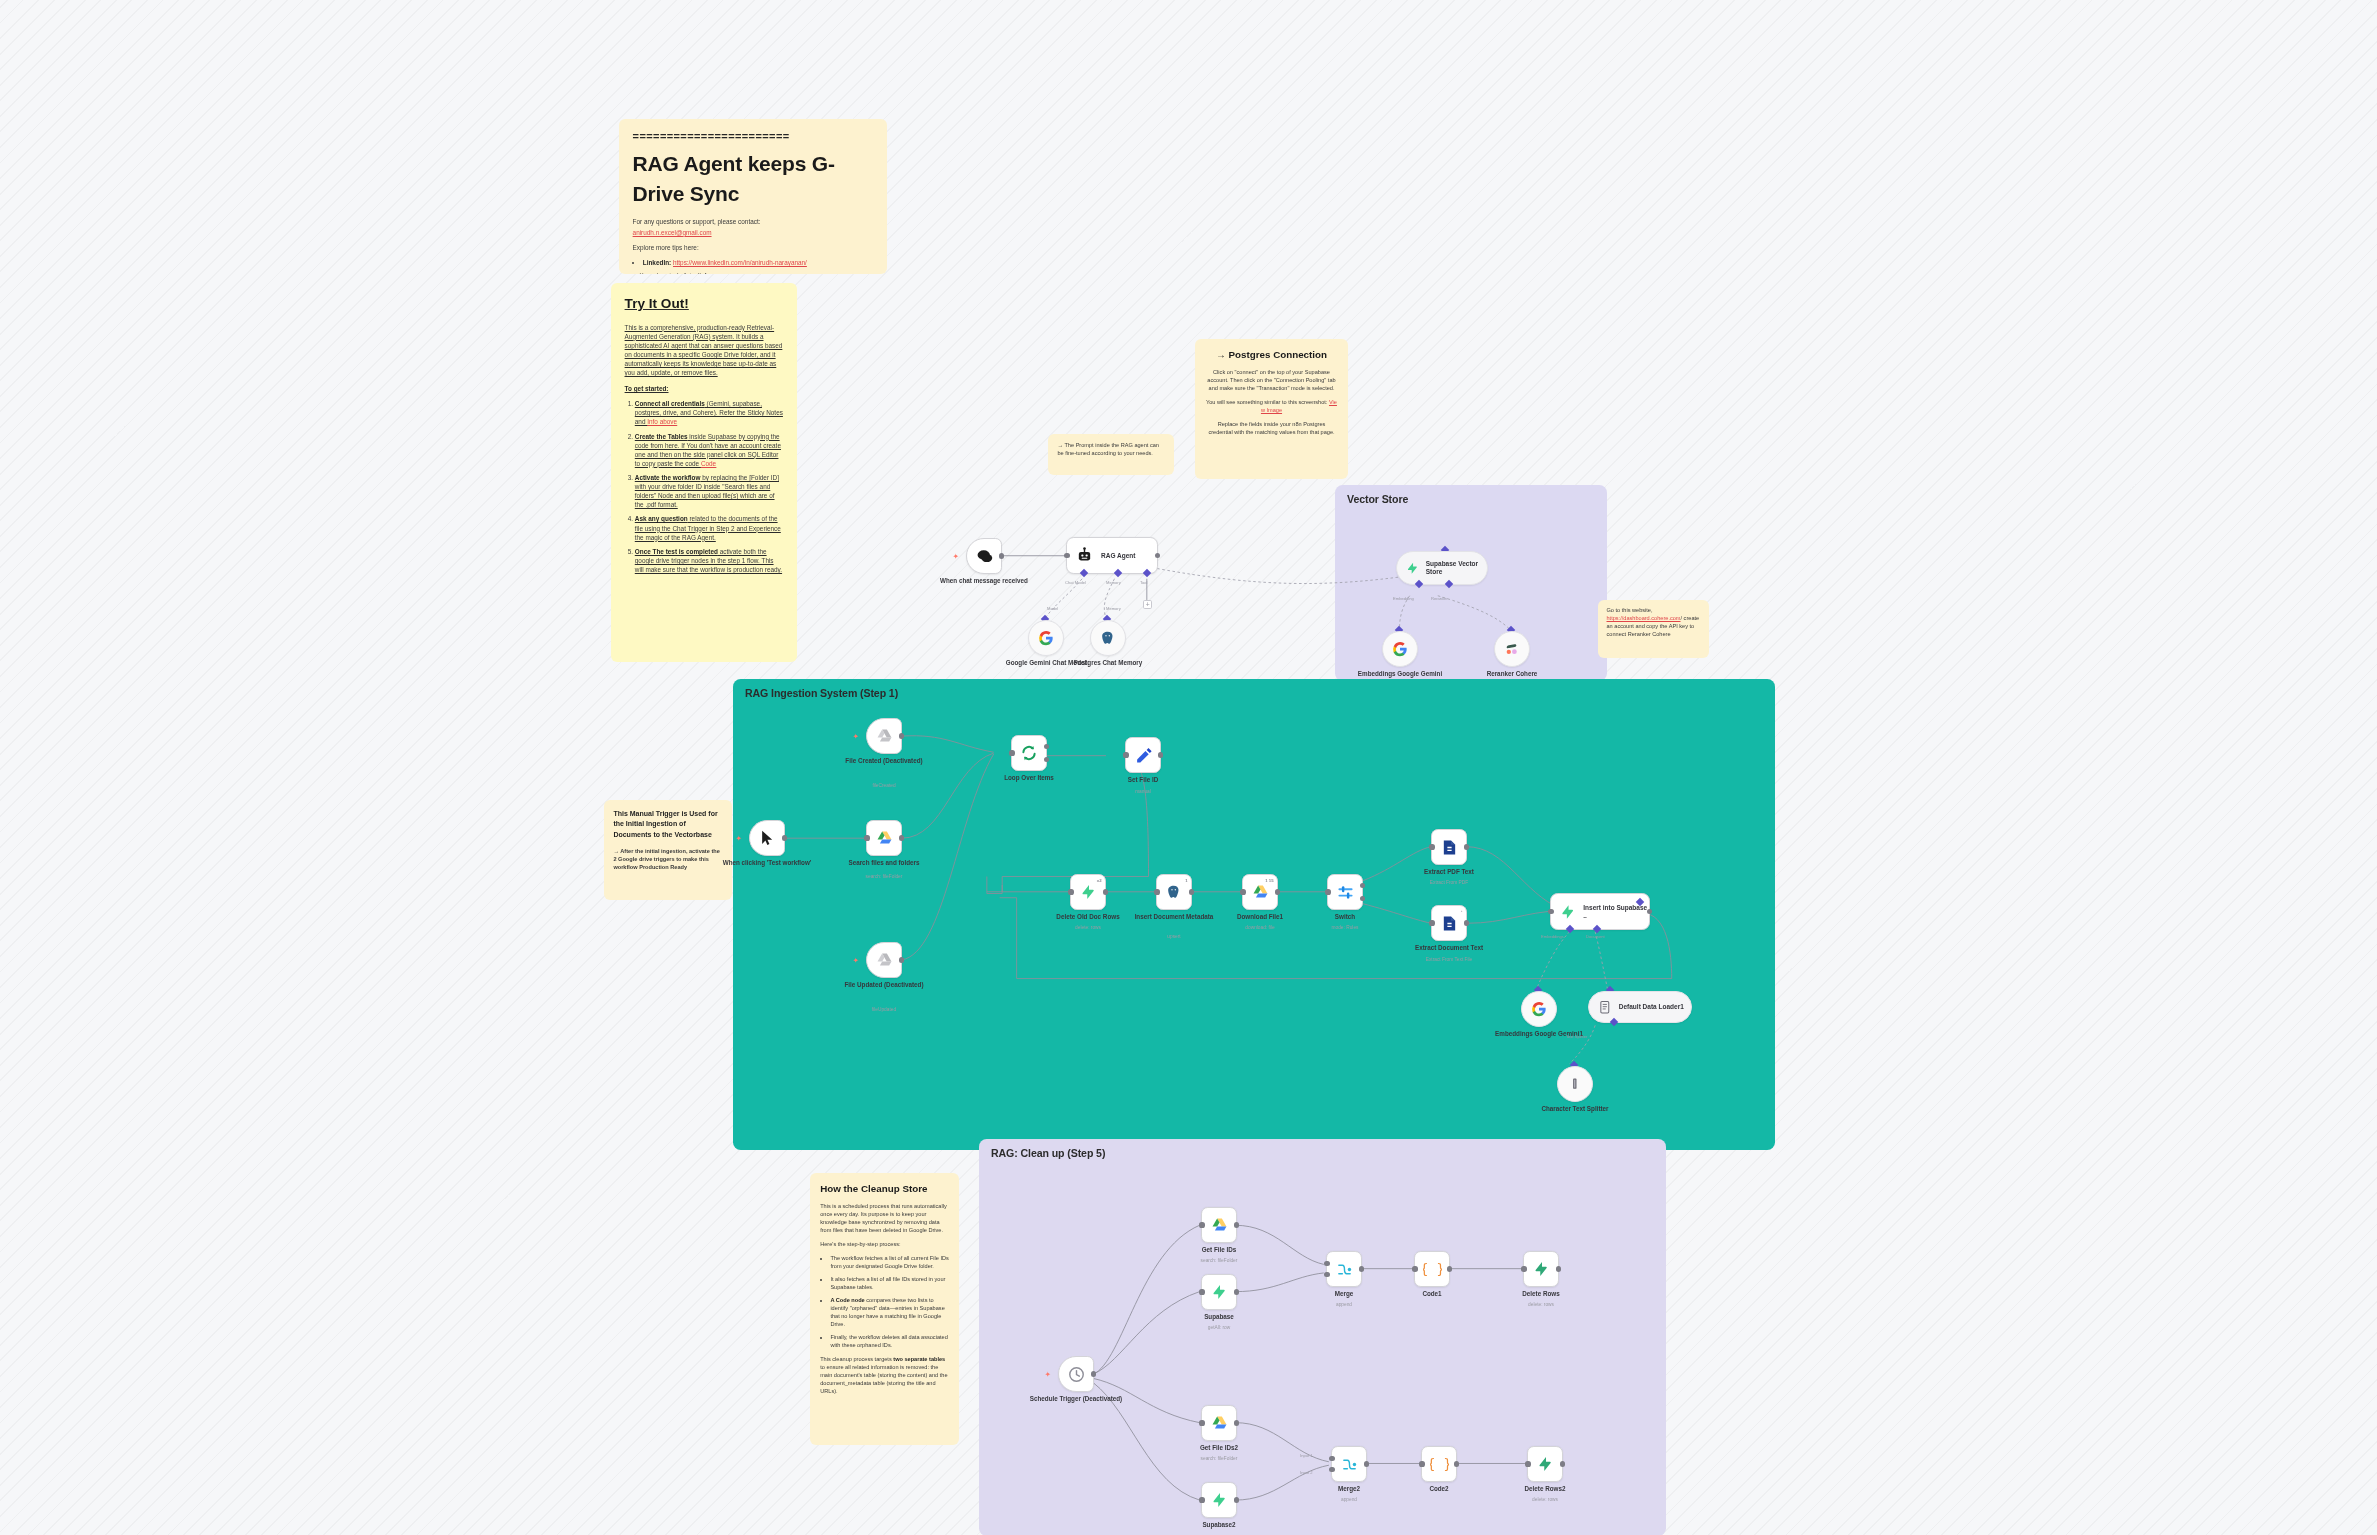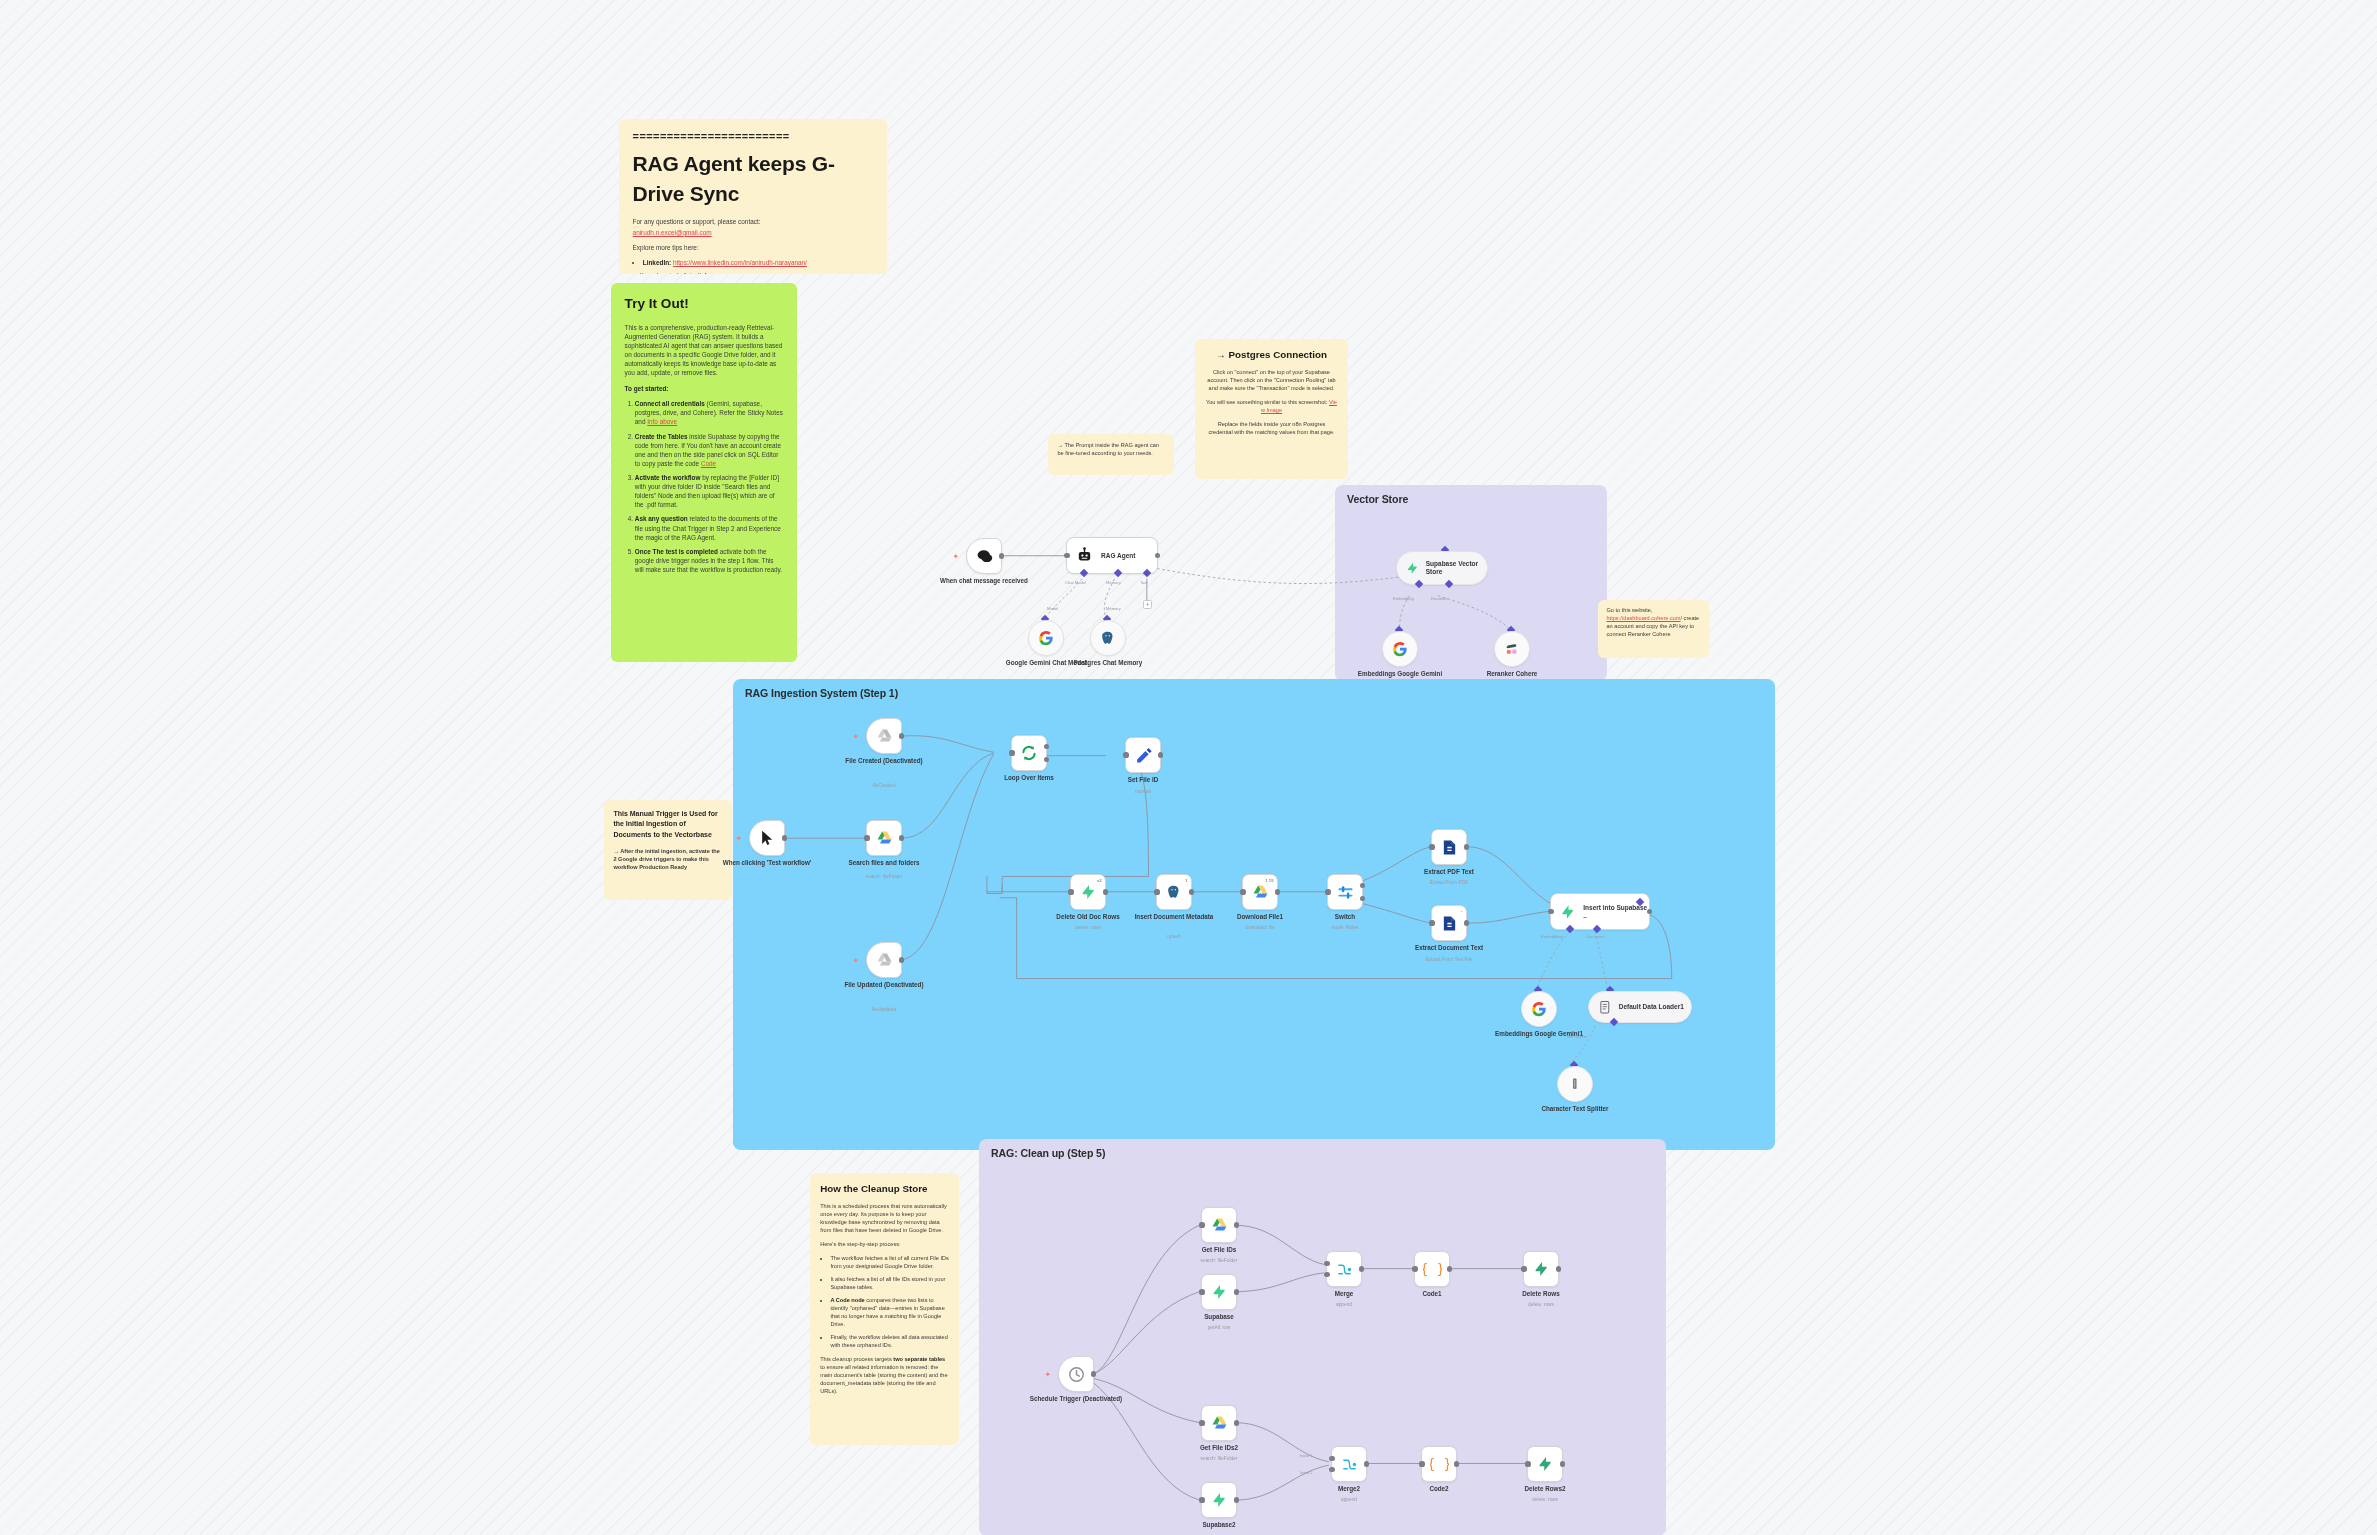--- a/index.html
+++ b/index.html
@@ -25,40 +25,40 @@
   
   .note{
     position:absolute;
     border-radius:6px;
     padding:11px 13.6px;
     line-height:1.42;
     color:#2b2b2b;
     overflow:hidden;
   }
   .note.yellow{ background:#fdf2cf; }
-  .note.blue{ background:#bef264; }
+  .note.blue{ background:#fef9c3;text-decoration:underline; }
   .note h1{ font-size:21px; font-weight:700; letter-spacing:-0.2px; margin:6.8px 0 8.5px; color:#1a1a1a;}
   .note h2{ font-size:13.6px; font-weight:700; margin:0 0 9.4px; color:#1a1a1a;}
   .note p{ font-size:6.4px; margin:0 0 6px; color:#3a3a3a;}
   .note .tiny{ font-size:5.6px; }
   .note ol,.note ul{ margin:0 0 0 10.2px; font-size:6.4px; color:#3a3a3a;}
   .note li{ margin-bottom:5.1px; }
   .note a,.note .lnk{ color:#e0454a; text-decoration:underline; word-break:break-all;}
   .note b{ font-weight:700; color:#1f1f1f;}
   .eqrule{ font-size:11px; font-weight:700; letter-spacing:0.4px; color:#262626; line-height:1.1; word-break:break-all;}
 
   
   .group{ position:absolute; border-radius:7.7px; }
   .group .gtitle{
     position:absolute; top:7.7px; left:12px;
     font-size:10.6px; font-weight:700; color:#2c2c2c; letter-spacing:-0.1px;
   }
   .g-green{ background:#c9ecd9; }
   .g-purple{ background:#dcd9f2; }
-  .g-pink{ background:#7dd3fc; }
+  .g-pink{ background:#14b8a6; }
   .g-lav{ background:#ddd9f0; }
 
   
   .node{ position:absolute; }
   .nbox{
     width:36px;height:36px;border-radius:6.8px;background:#fff;
     border:0.9px solid #d4d4d8;
     display:flex;align-items:center;justify-content:center;
     box-shadow:0 0.9px 1.7px rgba(0,0,0,.07);
     position:relative;

